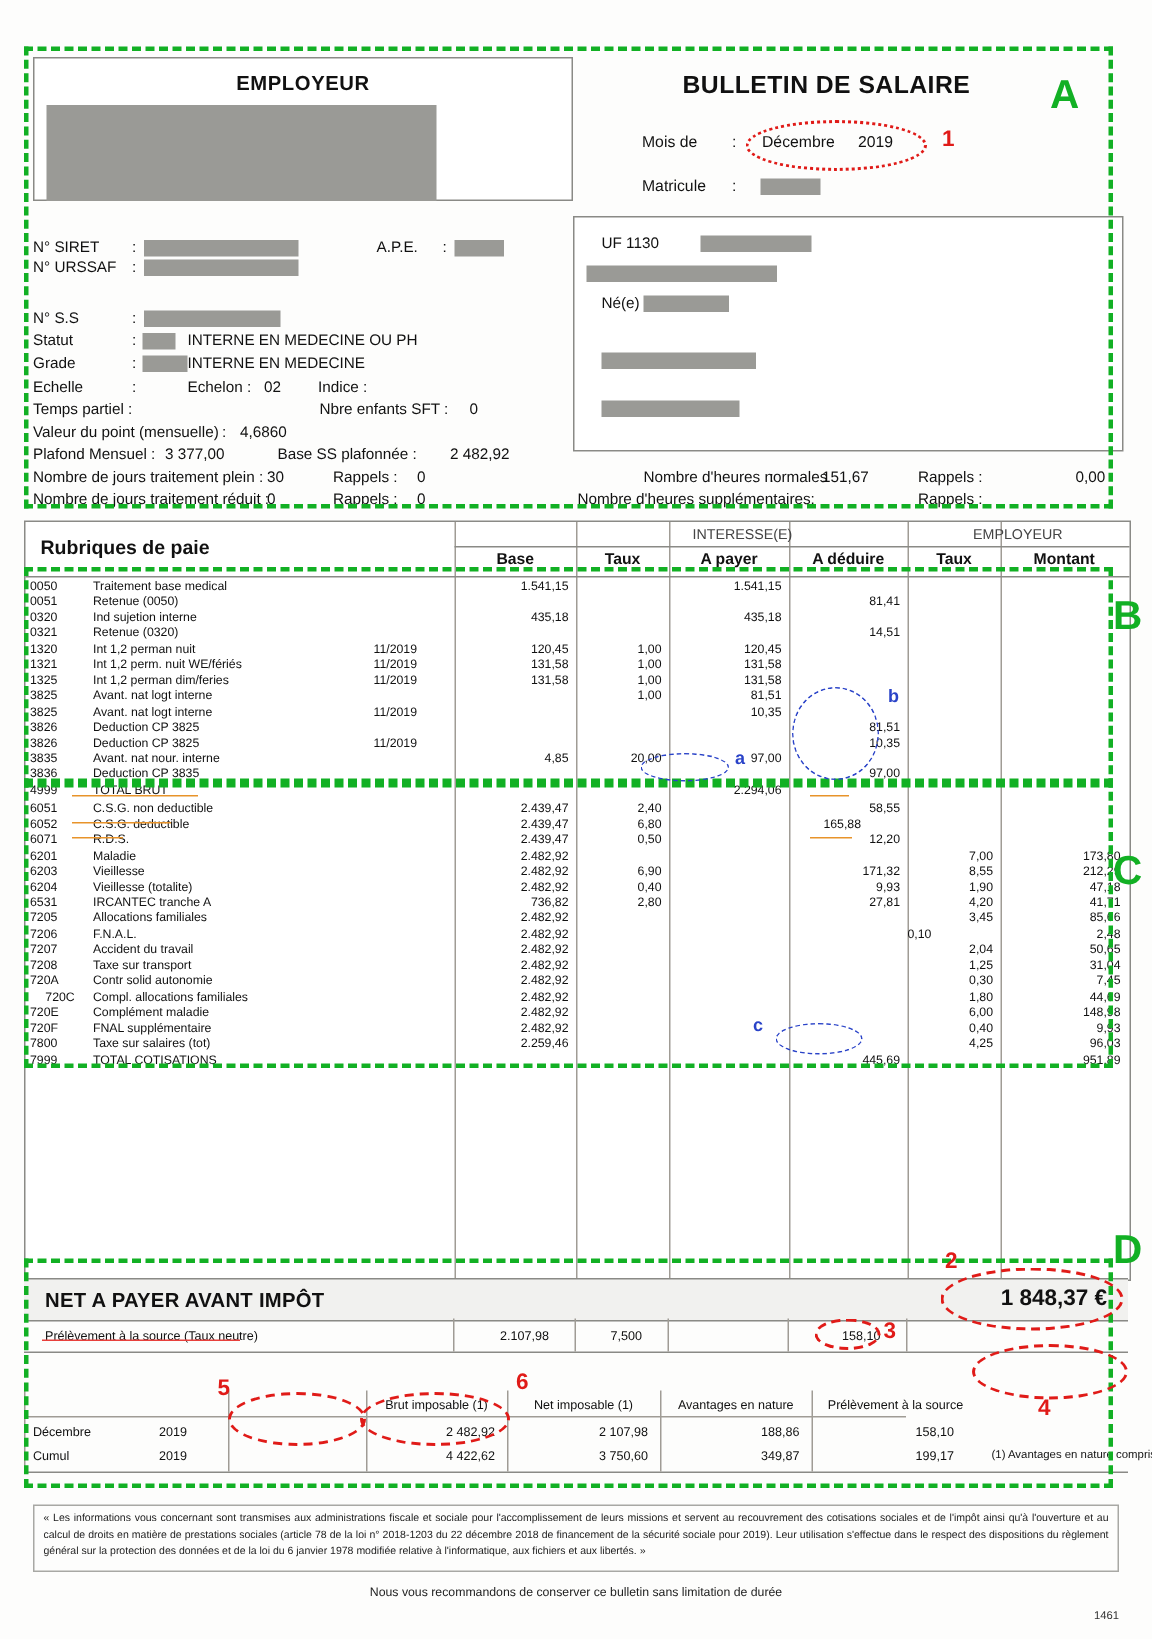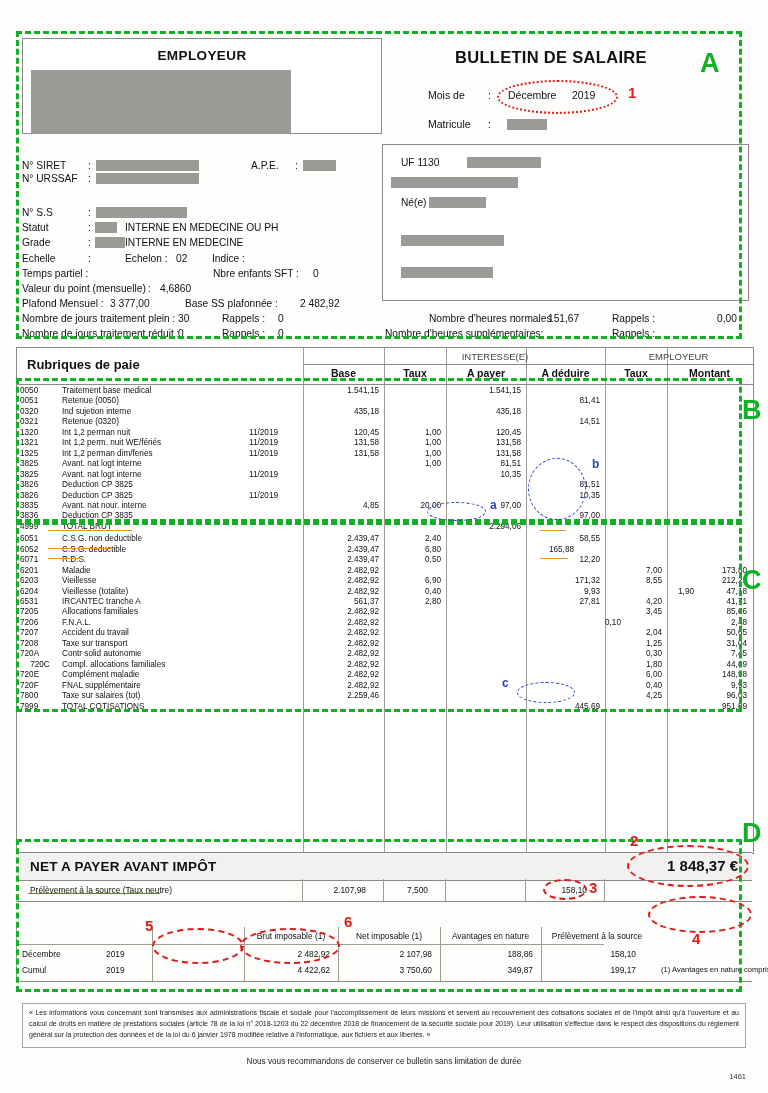--- a/index.html
+++ b/index.html
@@ -319,27 +319,27 @@
           <div class="cell" style="left: 509px; width: 74px; text-align: right;">171,32</div>
           <div class="cell" style="left: 588px; width: 57px; text-align: right;">8,55</div>
           <div class="cell" style="left: 650px; width: 80px; text-align: right;">212,29</div>
         </div>
         <div class="row" style="top: 238.55px;">
           <div class="cell" style="left: 3px; width: 40px; text-align: left;">6204</div>
           <div class="cell" style="left: 45px; width: 195px; text-align: left;">Vieillesse (totalite)</div>
           <div class="cell" style="left: 286px; width: 76px; text-align: right;">2.482,92</div>
           <div class="cell" style="left: 367px; width: 57px; text-align: right;">0,40</div>
           <div class="cell" style="left: 509px; width: 74px; text-align: right;">9,93</div>
-          <div class="cell" style="left: 588px; width: 57px; text-align: right; padding-left: 32px;">1,90</div>
+          <div class="cell" style="left: 588px; width: 57px; text-align: right;">1,90</div>
           <div class="cell" style="left: 650px; width: 80px; text-align: right;">47,18</div>
         </div>
         <div class="row" style="top: 249px;">
           <div class="cell" style="left: 3px; width: 40px; text-align: left;">6531</div>
           <div class="cell" style="left: 45px; width: 195px; text-align: left;">IRCANTEC tranche A</div>
-          <div class="cell" style="left: 286px; width: 76px; text-align: right;">561,37</div>
+          <div class="cell" style="left: 286px; width: 76px; text-align: right;">736,82</div>
           <div class="cell" style="left: 367px; width: 57px; text-align: right;">2,80</div>
           <div class="cell" style="left: 509px; width: 74px; text-align: right;">27,81</div>
           <div class="cell" style="left: 588px; width: 57px; text-align: right;">4,20</div>
           <div class="cell" style="left: 650px; width: 80px; text-align: right;">41,71</div>
         </div>
         <div class="row" style="top: 259.45px;">
           <div class="cell" style="left: 3px; width: 40px; text-align: left;">7205</div>
           <div class="cell" style="left: 45px; width: 195px; text-align: left;">Allocations familiales</div>
           <div class="cell" style="left: 286px; width: 76px; text-align: right;">2.482,92</div>
           <div class="cell" style="left: 588px; width: 57px; text-align: right;">3,45</div>

